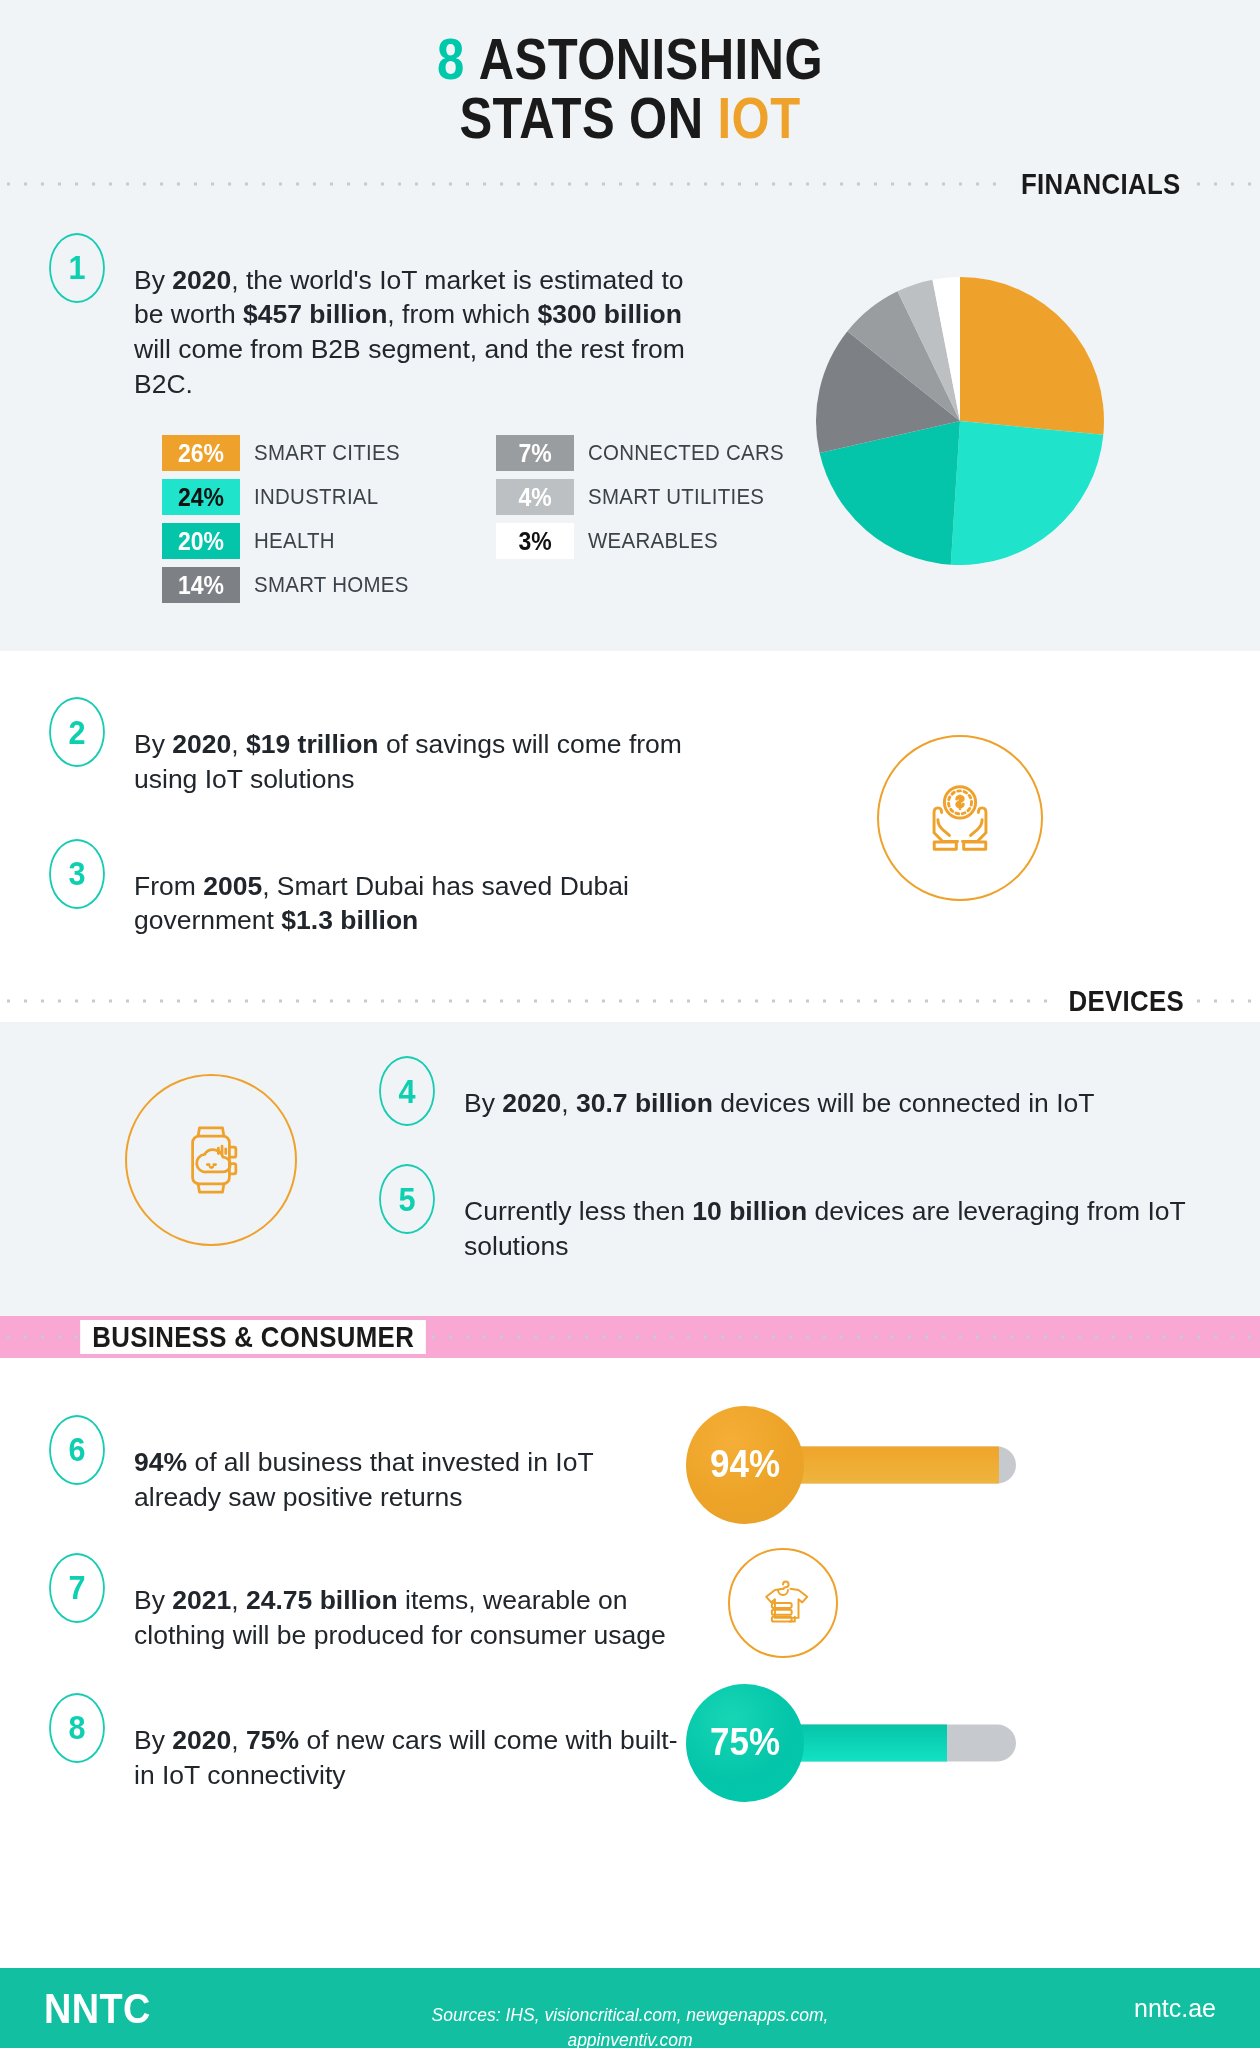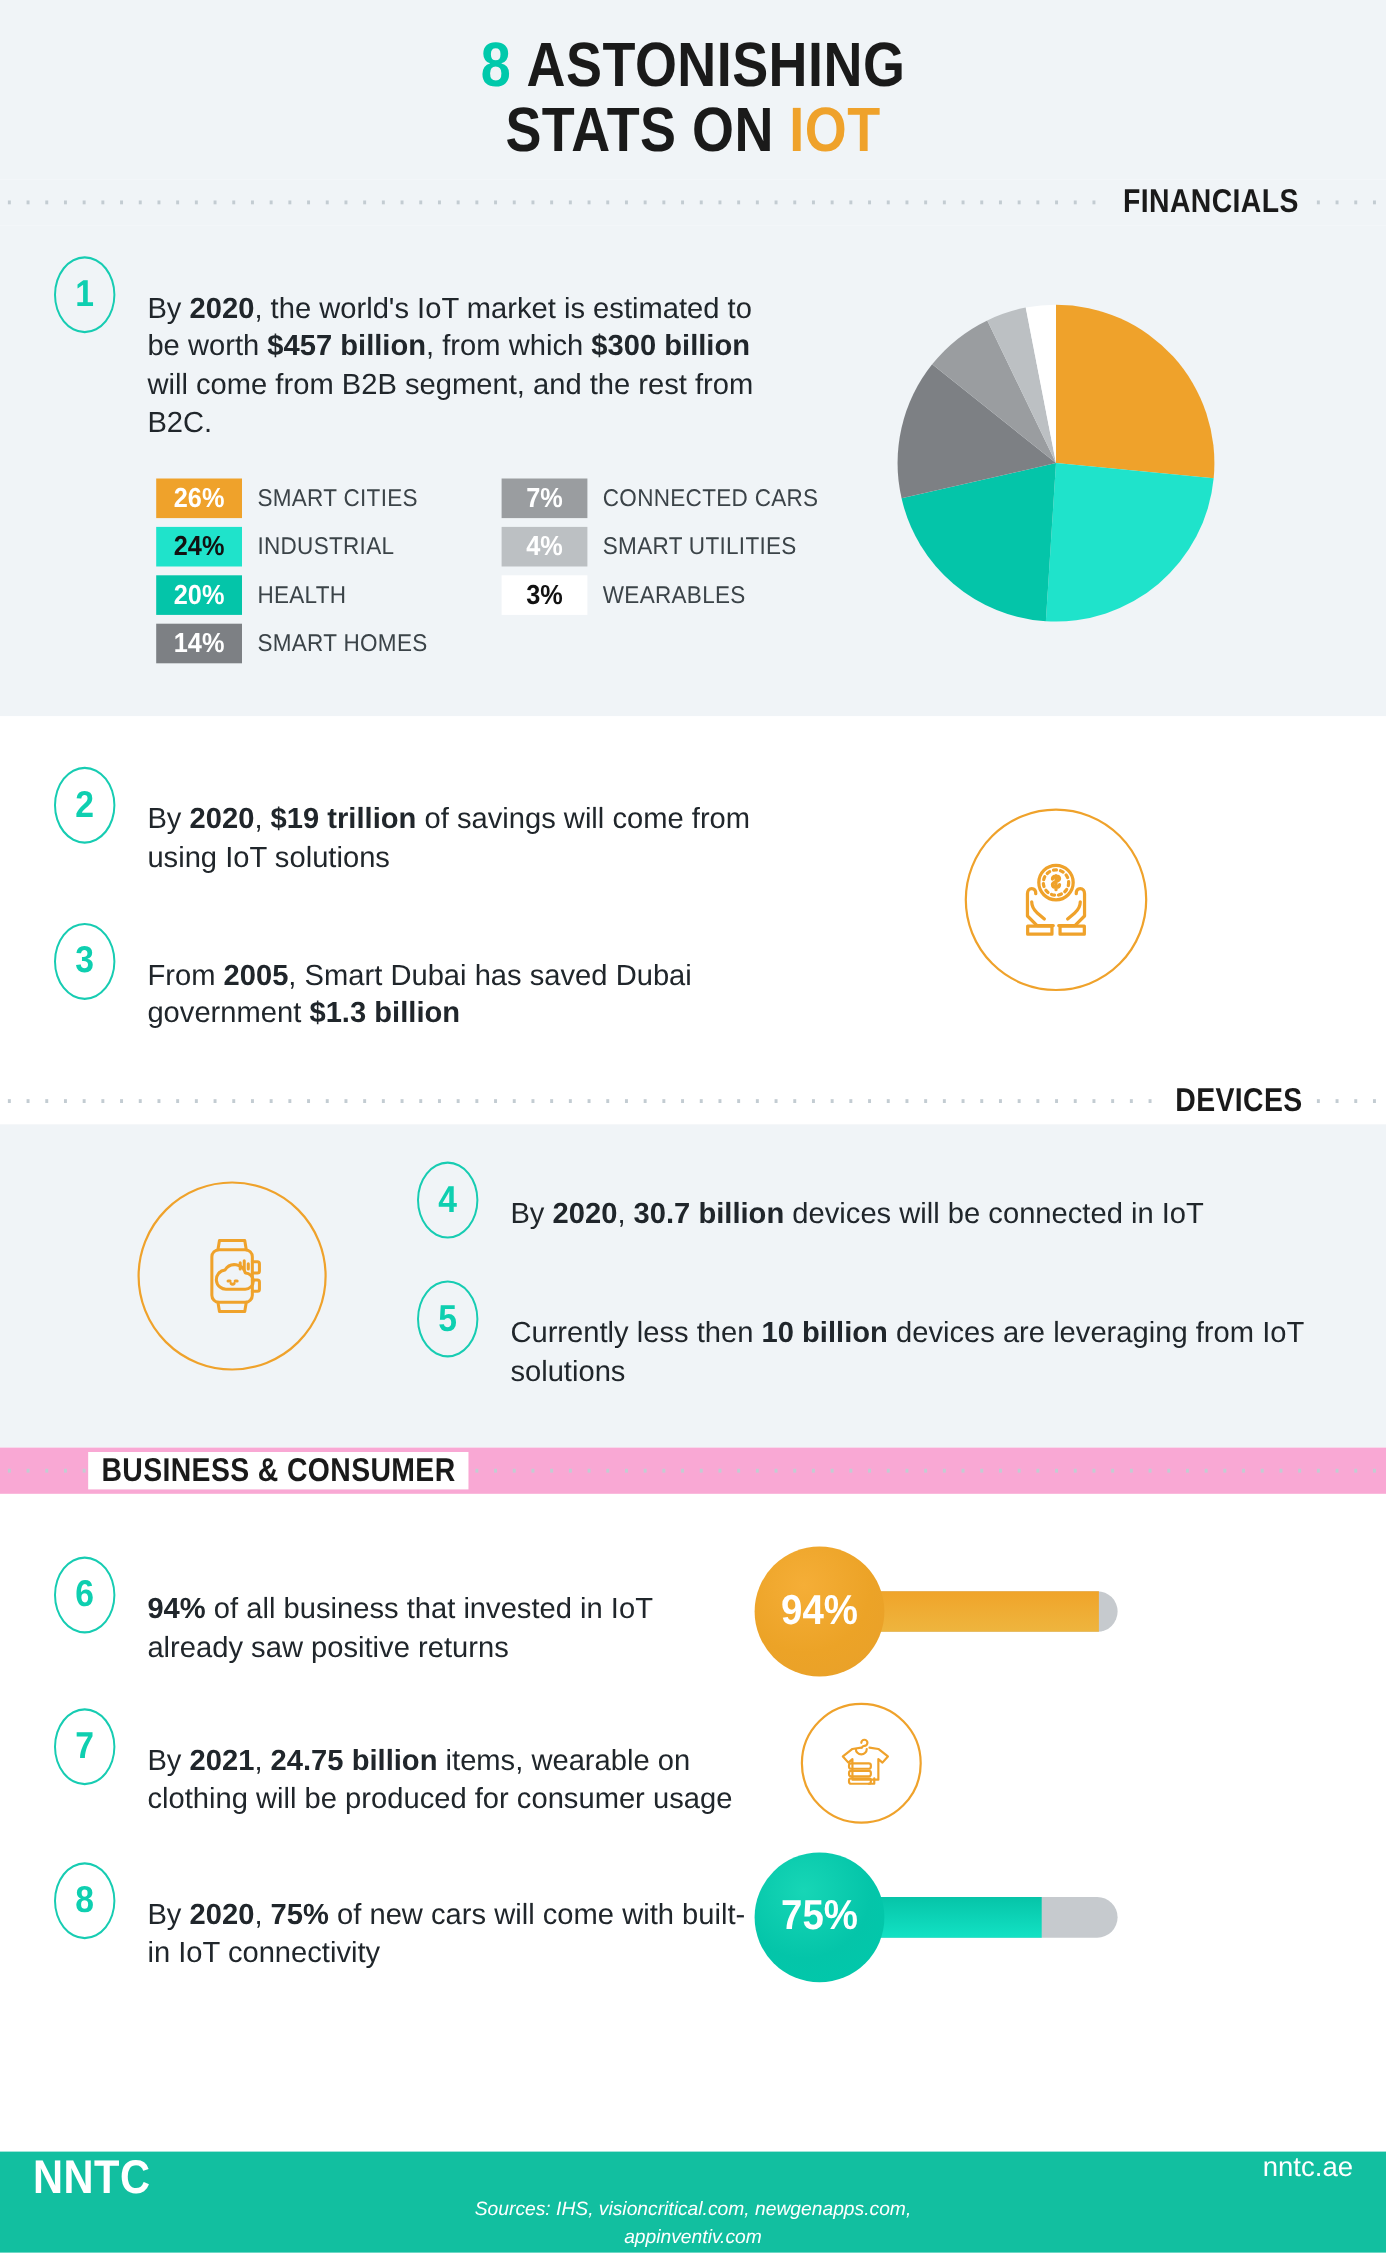--- a/index.html
+++ b/index.html
@@ -106,20 +106,21 @@
   .legend-col { display: flex; flex-direction: column; gap: 8px; }
   .legend-item { display: flex; align-items: center; gap: 14px; }
   .chip {
     min-width: 78px;
     height: 36px;
     display:flex; align-items:center; justify-content:center;
     font-family: "Liberation Sans Narrow", "Liberation Sans", sans-serif;
     font-weight: bold;
     font-size: 25px;
     transform-origin: center;
+    margin-left: 20px;
   }
   .chip span { transform: scaleX(0.92); display:block; }
   .legend-label {
     font-family: "Liberation Sans Narrow", "Liberation Sans", sans-serif;
     font-size: 22px;
     letter-spacing: 0.3px;
     color: #3b4348;
     transform: scaleX(0.93);
     transform-origin: left center;
     white-space: nowrap;
@@ -179,24 +180,24 @@
   }
   .bar-bubble span { transform: scaleX(0.92); display:block; }
   .bubble-orange { background: radial-gradient(circle at 38% 30%, #f5ae37 0%, #eca327 55%, #e8a02a 100%); }
   .bubble-teal   { background: radial-gradient(circle at 38% 30%, #17d6b6 0%, #04c5a9 55%, #00c9ab 100%); }
 
   
   .footer {
     position:absolute;
     left:0; bottom:0;
     width: 1260px;
-    height: 92px;
+    height: 80px;
     background: #12bfa0;
-    display:flex; 
-    padding: 0 30px;
+    display:flex; align-items:center;
+    padding: 0 44px;
     color:#ffffff;
   }
   .footer-logo {
     font-family: "Liberation Sans Narrow", "Liberation Sans", sans-serif;
     font-weight: bold;
     font-size: 43px;
     letter-spacing: 0.5px;
     transform: scaleX(0.88);
     transform-origin: left center;
     width: 300px;

